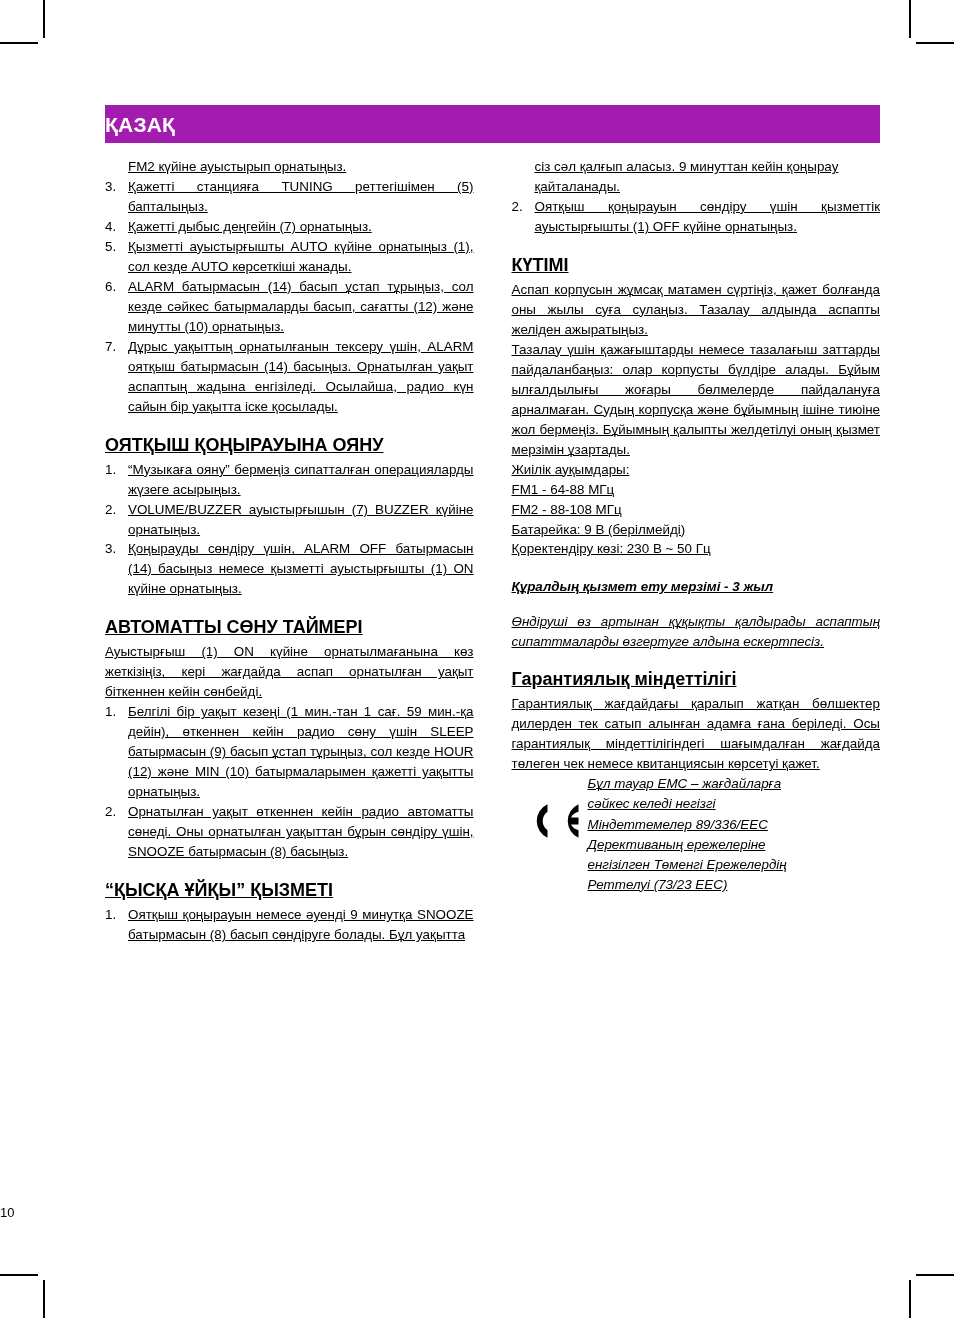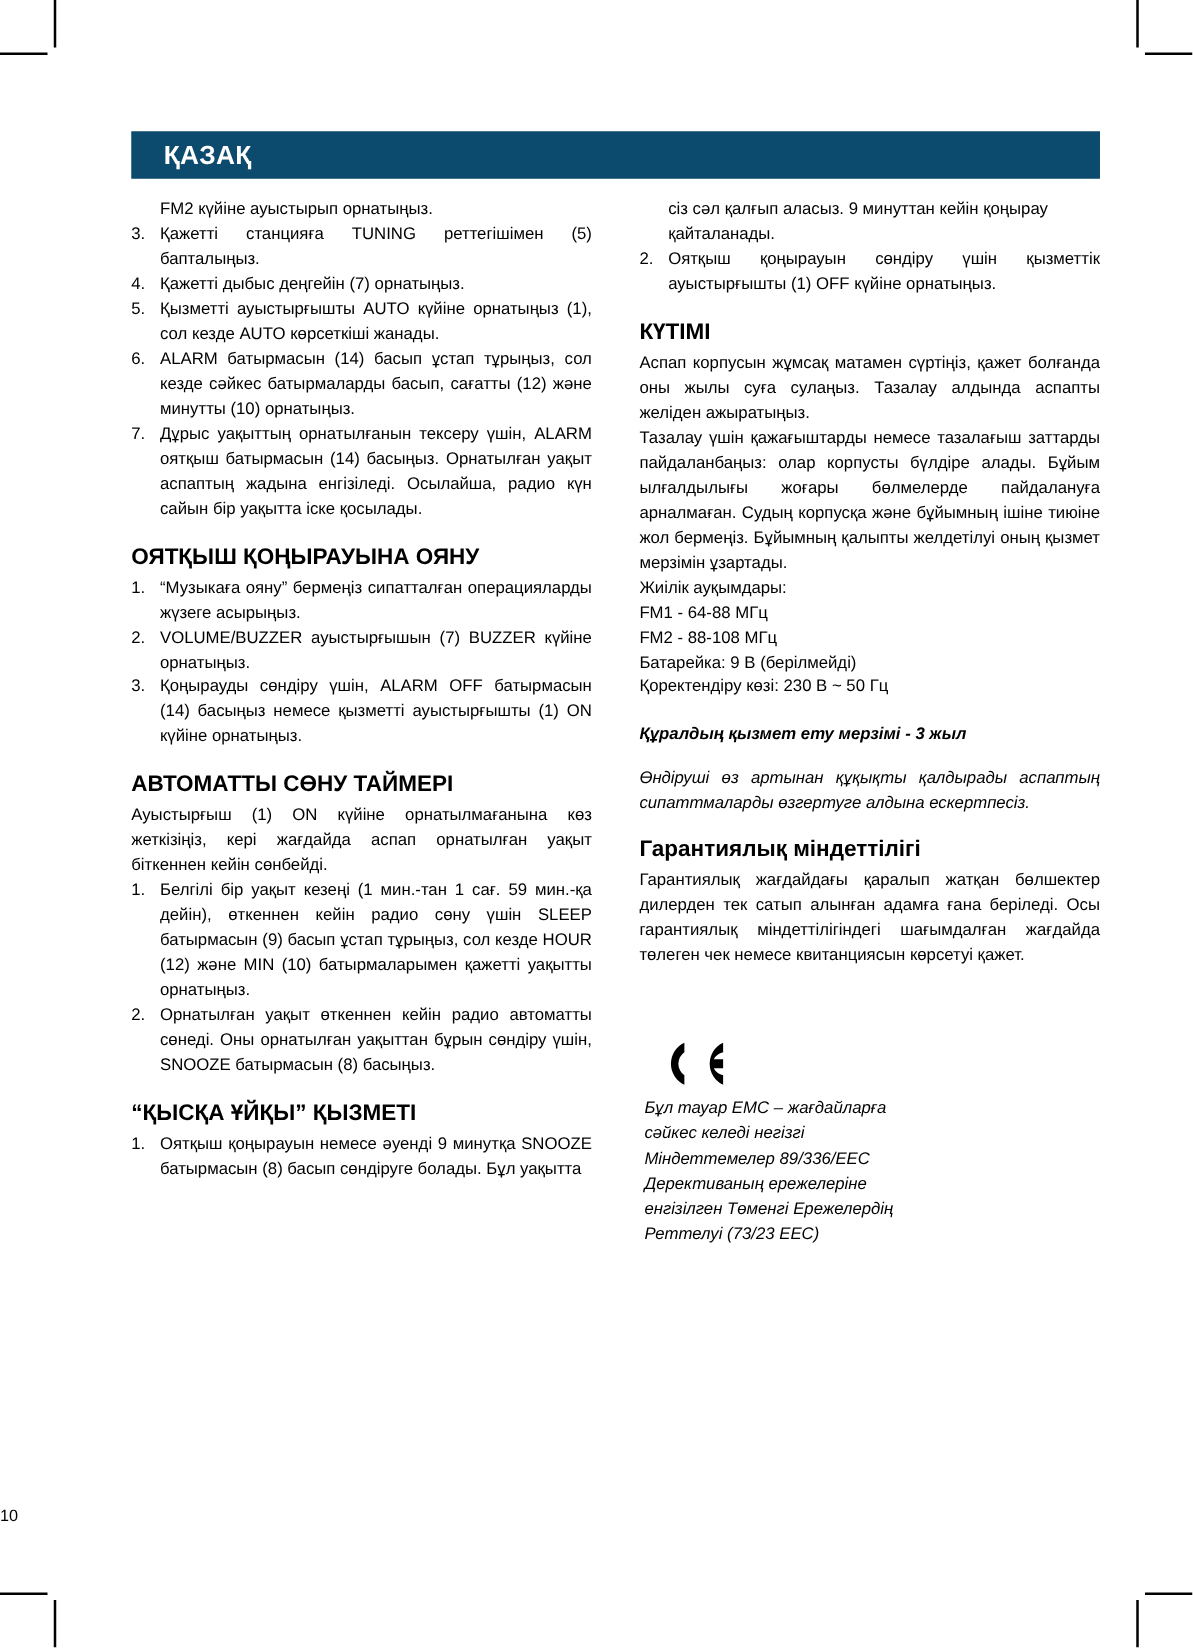--- a/index.html
+++ b/index.html
@@ -32,39 +32,39 @@
   
   .page {
     position: absolute;
     left: 105px;
     top: 105px;
     width: 775px;
   }
 
   
   .lang-bar {
-    background: #0c4a6e;
+    background: #a21caf;
     height: 38px;
     display: flex;
     align-items: center;
-    padding-left: 26px;
   }
   .lang-bar .lang-title {
     color: #ffffff;
     font-weight: bold;
     font-size: 21px;
     letter-spacing: 0.2px;
     line-height: 1;
   }
 
   
   .columns {
     display: flex;
     gap: 38px;
     margin-top: 14px;
+    text-decoration: underline;
   }
   .col { width: 374px; }
 
   
   .sec-head {
     font-weight: bold;
     font-size: 18px;
     line-height: 1.5;
     margin: 15px 0 1px 0;
   }
@@ -125,23 +125,21 @@
     line-height: 1.49;
     text-align: justify;
     text-justify: inter-word;
     margin: 14px 0 0 0;
   }
 
   
   .ce-block {
     display: flex;
     align-items: flex-start;
-    margin-top: 30px;
     padding-left: 4px;
-    flex-direction: column;
   }
   .ce-mark {
     width: 72px;
     flex: 0 0 72px;
     padding-top: 26px;
     display: flex;
     justify-content: center;
   }
   .ce-text {
     font-style: italic;

